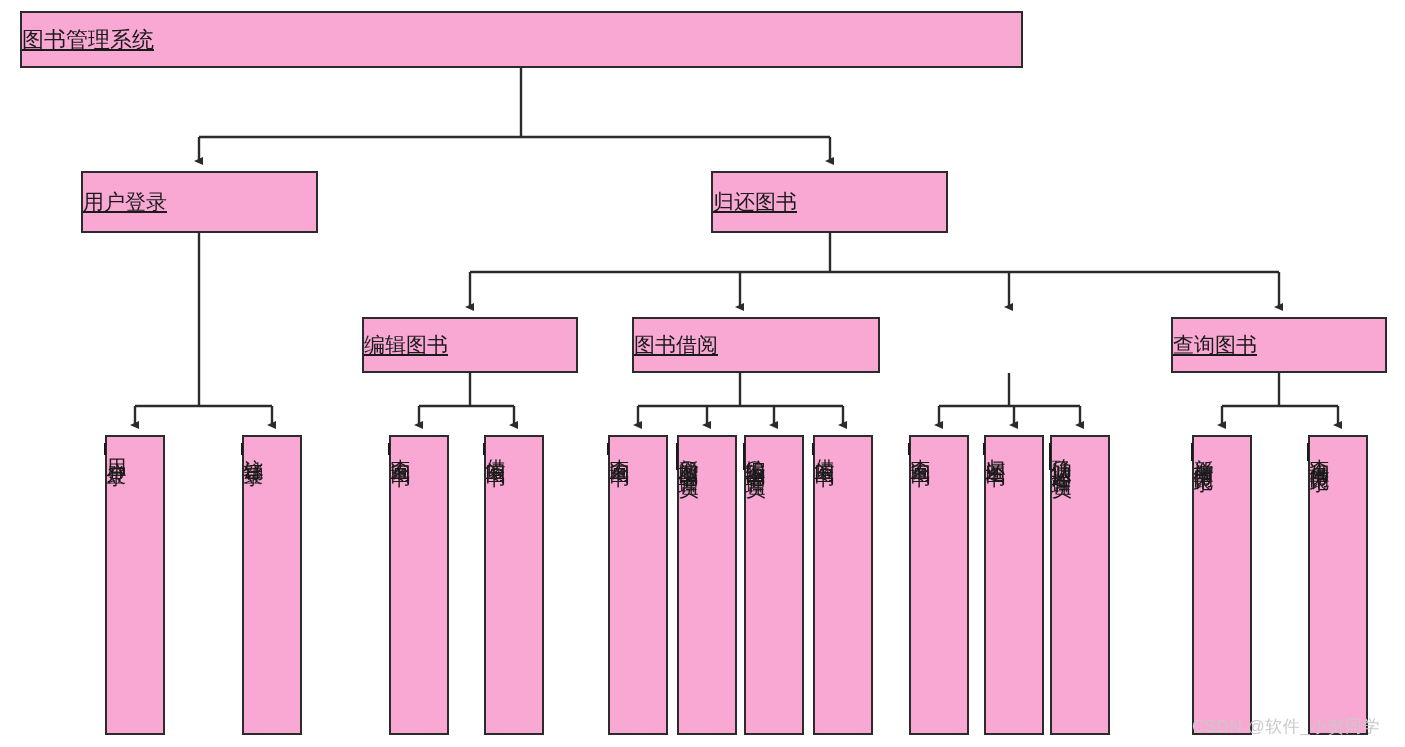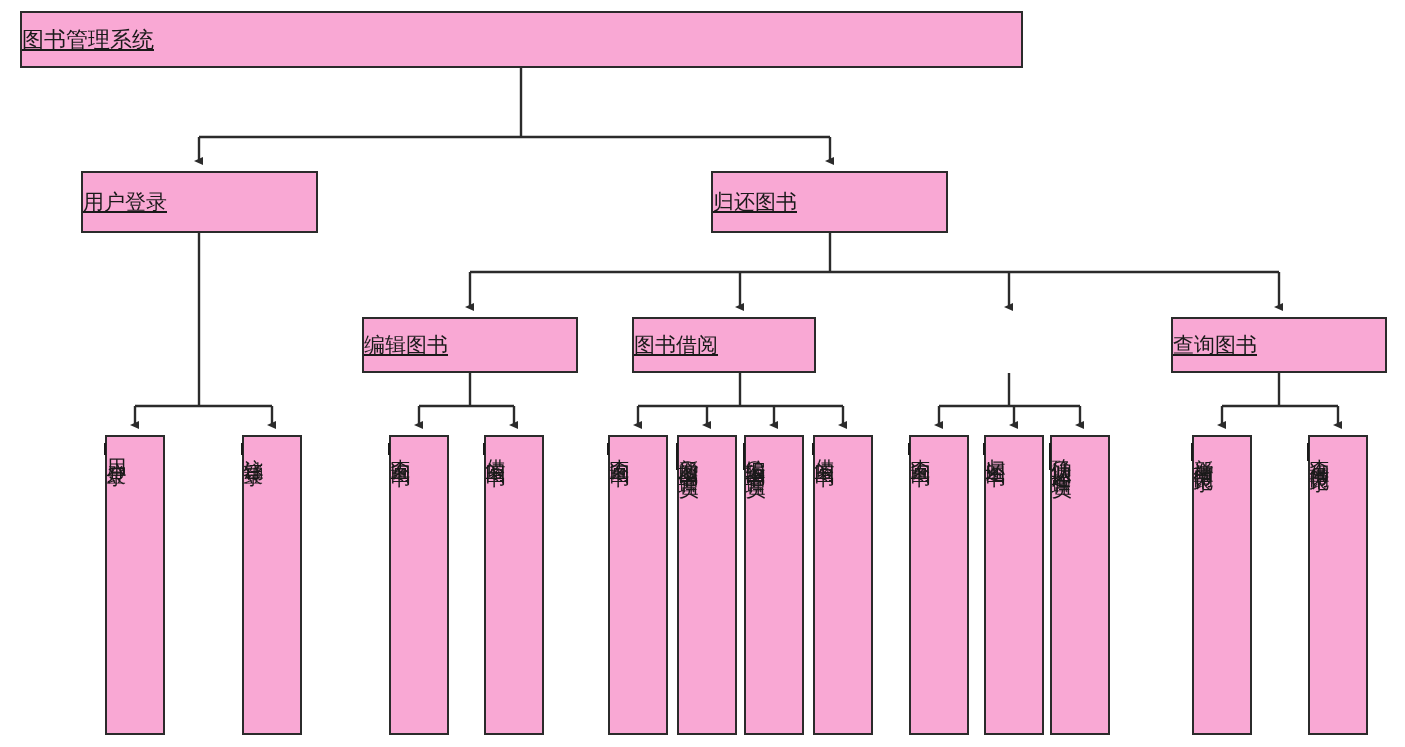--- a/index.html
+++ b/index.html
@@ -130,21 +130,21 @@
   <div class="node horiz" style="left:81px;top:171px;width:237px;height:62px;">
     <span class="label">用户登录</span>
   </div>
   <div class="node horiz" style="left:711px;top:171px;width:237px;height:62px;">
     <span class="label">归还图书</span>
   </div>
 
   <div class="node horiz" style="left:362px;top:317px;width:216px;height:56px;">
     <span class="label">编辑图书</span>
   </div>
-  <div class="node horiz" style="left:632px;top:317px;width:184px;height:56px;">
+  <div class="node horiz" style="left:632px;top:317px;width:248px;height:56px;">
     <span class="label">图书借阅</span>
   </div>
   <div class="node horiz" style="left:1171px;top:317px;width:216px;height:56px;">
     <span class="label">查询图书</span>
   </div>
 
   <div class="node vert" style="left:105px;top:435px;width:60px;height:300px;">
     <span class="label">用户登录</span>
   </div>
   <div class="node vert" style="left:242px;top:435px;width:60px;height:300px;">
@@ -181,14 +181,15 @@
     <span class="label">确认归还（管理员）</span>
   </div>
 
   <div class="node vert" style="left:1192px;top:435px;width:60px;height:300px;">
     <span class="label">新增借阅记录</span>
   </div>
   <div class="node vert" style="left:1308px;top:435px;width:60px;height:300px;">
     <span class="label">查询借阅记录</span>
   </div>
 
+  <div class="watermark" style="left:1192px;top:715px;">CSDN @软件_小贺同学</div>
 
 </div>
 
 </body></html>

